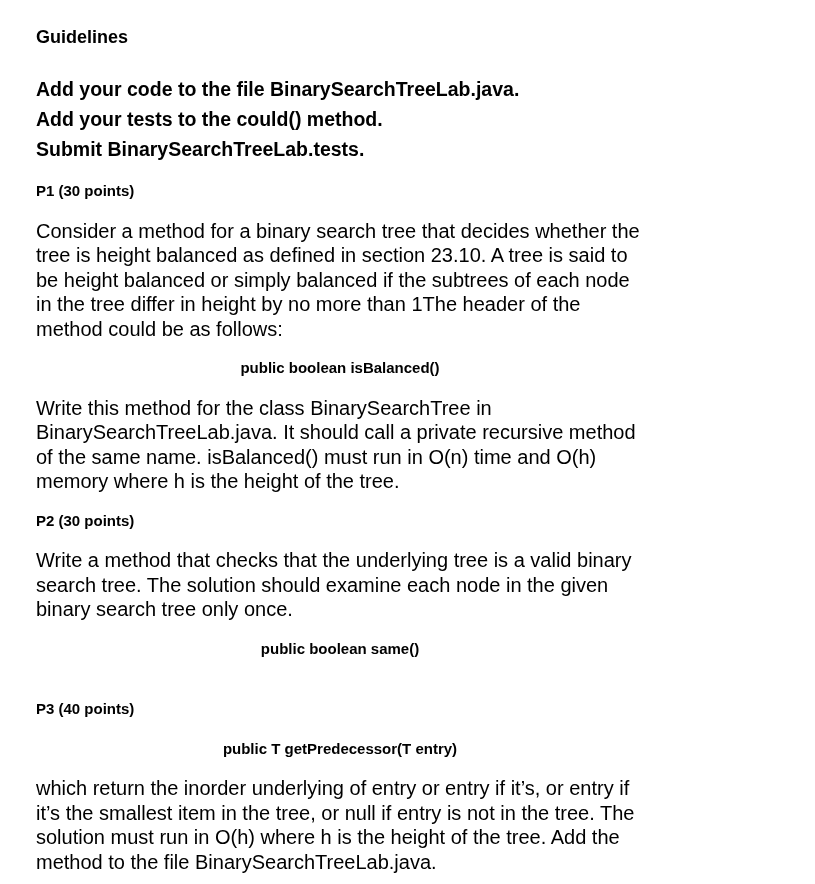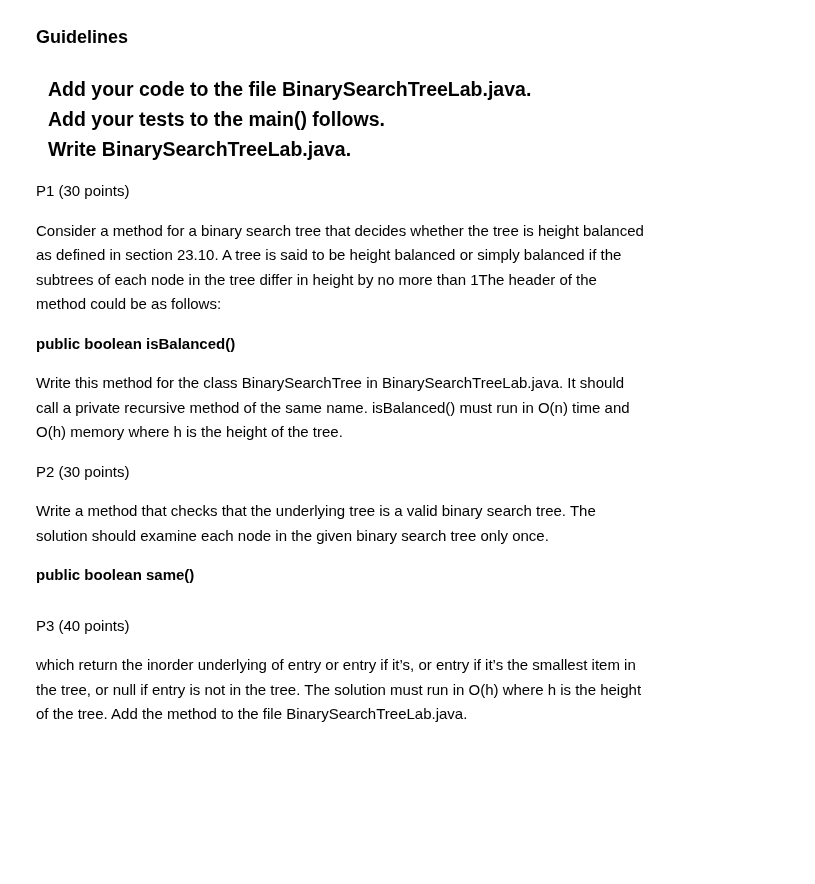--- a/index.html
+++ b/index.html
@@ -21,76 +21,78 @@
   .doc-title {
     font-size: 18px;
     font-weight: bold;
     line-height: 22px;
     margin: 0 0 26px 0;
   }
   .intro-block {
     font-size: 19.5px;
     font-weight: bold;
     line-height: 30px;
-    margin: 0 0 15px 12px;
+    margin: 0 0 15px 0;
     max-width: 763px;
   }
   .sec-heading {
     font-size: 15px;
-    font-weight: normal;
+    font-weight: bold;
     line-height: 24.5px;
     margin: 0 0 15px 0;
   }
   .para {
-    font-size: 15px;
+    font-size: 20px;
     font-weight: normal;
     line-height: 24.5px;
     margin: 0 0 15px 0;
     max-width: 763px;
   }
   .sig {
     font-size: 15px;
     font-weight: bold;
     line-height: 24.5px;
     margin: 0 0 15px 0;
+    text-align: center;
   }
   .sec-heading.extra-gap {
-    margin-top: 26px;
+    margin-top: 36px;
   }
   .b {
     font-weight: normal;
   }
 </style>
 </head>
 <body>
 
 <div class="page">
 
   <h1 class="doc-title">Guidelines</h1>
 
   <div class="intro-block">
     <div>Add your code to the file BinarySearchTreeLab.java.</div>
-    <div>Add your tests to the main() follows.</div>
-    <div>Write BinarySearchTreeLab.java.</div>
+    <div>Add your tests to the could() method.</div>
+    <div>Submit BinarySearchTreeLab.tests.</div>
   </div>
 
   <div class="sec-heading">P1 (30 points)</div>
 
   <p class="para">Consider a method for a binary search tree that decides whether the tree is height balanced as defined in section 23.10. A tree is said to be height balanced or simply balanced if the subtrees of each node in the tree differ in height by no more than 1The header of the method could be as follows:</p>
 
   <p class="sig">public boolean isBalanced()</p>
 
   <p class="para"><span>Write this method for the class BinarySearchTree in </span><span class="b">BinarySearchTreeLab.java</span><span>. It should call a private recursive method of the same name. isBalanced() must run in O(n) time and O(h) memory where h is the height of the tree.</span></p>
 
   <div class="sec-heading">P2 (30 points)</div>
 
   <p class="para">Write a method that checks that the underlying tree is a valid binary search tree. The solution should examine each node in the given binary search tree only once.</p>
 
 
   <p class="sig">public boolean same()</p>
 
   <div class="sec-heading extra-gap">P3 (40 points)</div>
 
 
+  <p class="sig">public T getPredecessor(T entry)</p>
 
   <p class="para"><span>which return the inorder underlying of entry or entry if it’s, or </span><span class="b">entry</span><span> if it’s the smallest item in the tree, or null if </span><span class="b">entry</span><span> is not in the tree. The solution must run in O(h) where h is the height of the tree. Add the method to the file </span><span class="b">BinarySearchTreeLab.java.</span></p>
 
 </div>
 
 </body></html>

